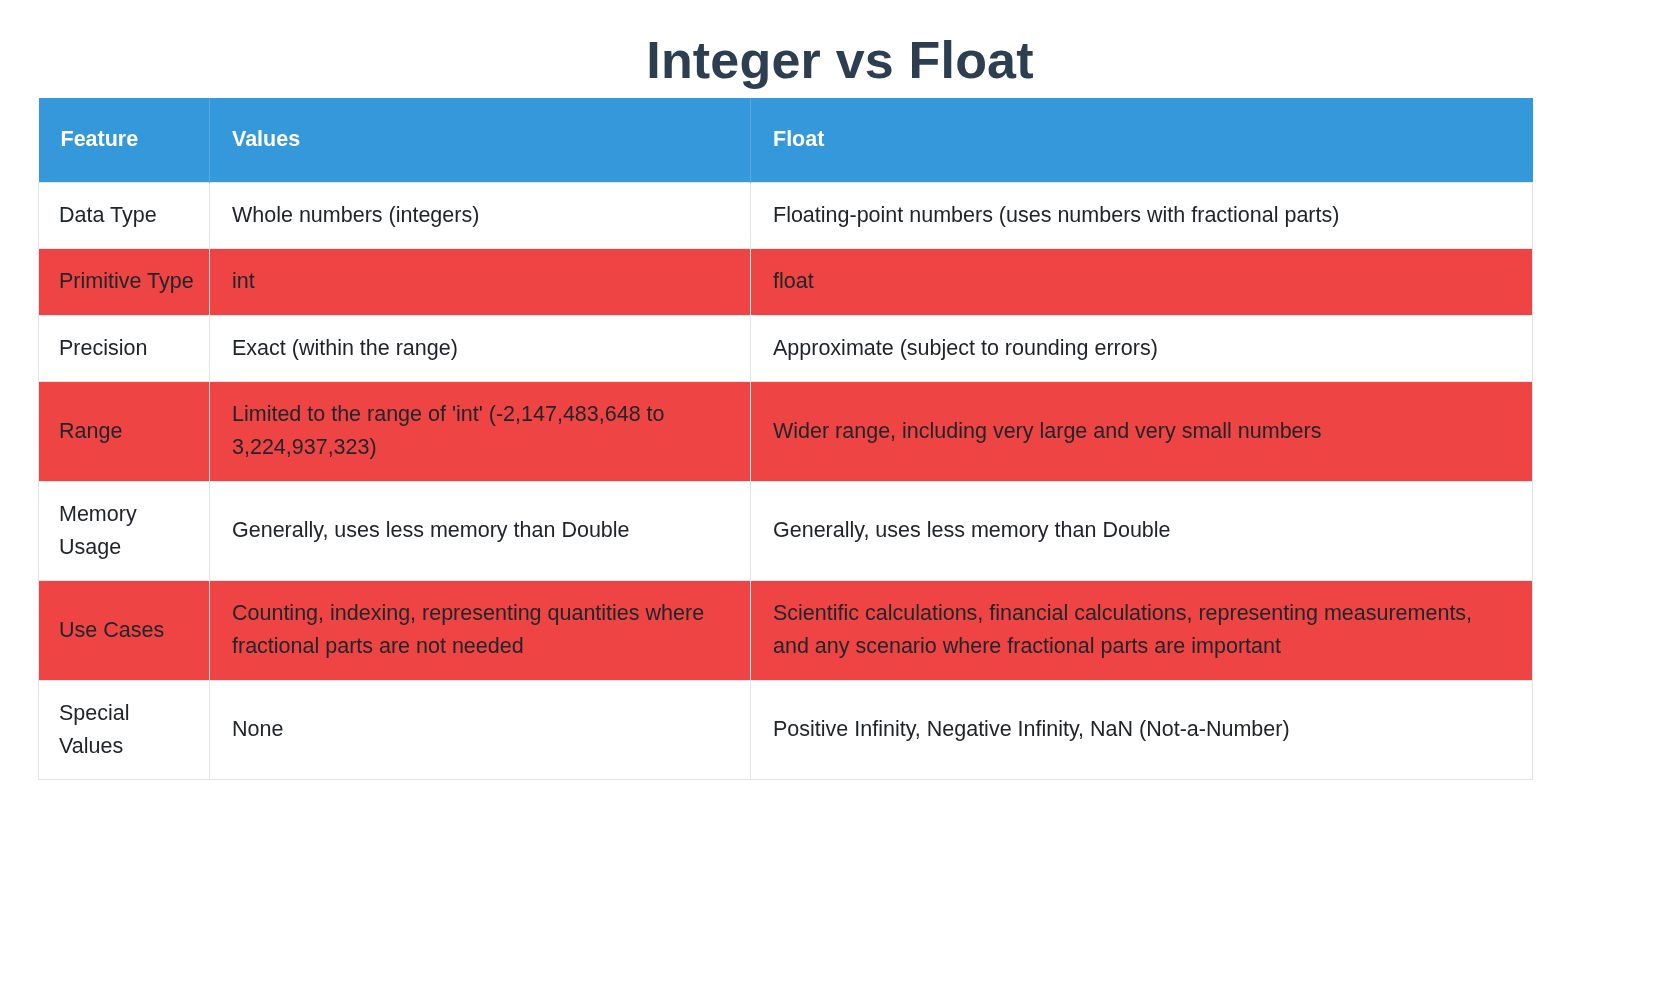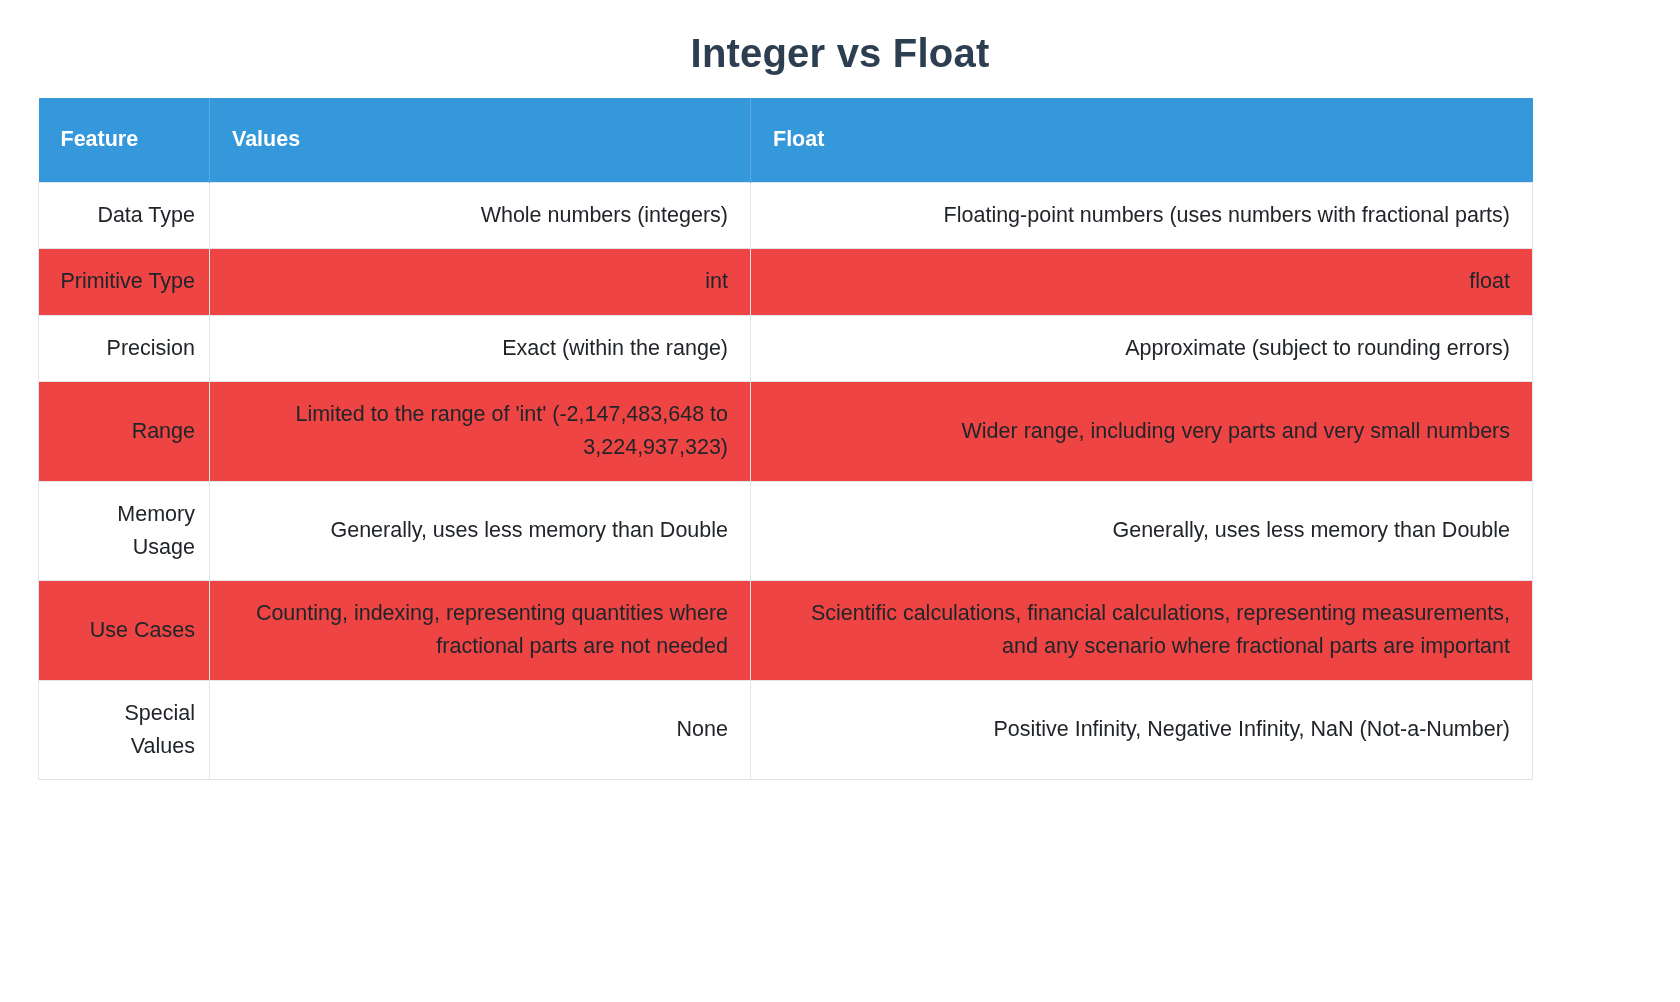--- a/index.html
+++ b/index.html
@@ -17,21 +17,21 @@
   .page {
     width: 1680px;
     height: 1002px;
     box-sizing: border-box;
     position: relative;
     background: #ffffff;
     overflow: hidden;
   }
   .page-title {
     text-align: center;
-    font-size: 40px;
+    font-size: 52px;
     font-weight: bold;
     color: #2c3e50;
     letter-spacing: 0.2px;
     margin: 0;
     padding-top: 29px;
     line-height: 1.2;
   }
   .table-wrap {
     position: absolute;
     left: 38px;
@@ -65,21 +65,20 @@
   table.cmp thead th:last-child { border-right: none; }
 
   table.cmp tbody td {
     padding: 16px 22px 16px 22px;
     vertical-align: middle;
     border: 1px solid #e3e6e8;
     line-height: 1.55;
     box-sizing: border-box;
     color: #212529;
     font-size: 21.5px;
-    text-align: right;
   }
   table.cmp tbody tr.row-odd td { background: #ffffff; }
   table.cmp tbody tr.row-even td { background: #ef4444; }
 
   table.cmp tbody td.cell-feature {
     padding-left: 20px;
     padding-right: 14px;
   }
   table.cmp tbody tr td:first-child { border-left: 1px solid #e3e6e8; }
   table.cmp tbody tr td:last-child  { border-right: 1px solid #e3e6e8; }
@@ -118,21 +117,21 @@
           <td>float</td>
         </tr>
         <tr class="row-odd">
           <td class="cell-feature">Precision</td>
           <td>Exact (within the range)</td>
           <td>Approximate (subject to rounding errors)</td>
         </tr>
         <tr class="row-even">
           <td class="cell-feature">Range</td>
           <td>Limited to the range of 'int' (-2,147,483,648 to 3,224,937,323)</td>
-          <td>Wider range, including very parts and very small numbers</td>
+          <td>Wider range, including very large and very small numbers</td>
         </tr>
         <tr class="row-odd">
           <td class="cell-feature">Memory Usage</td>
           <td>Generally, uses less memory than Double</td>
           <td>Generally, uses less memory than Double</td>
         </tr>
         <tr class="row-even">
           <td class="cell-feature">Use Cases</td>
           <td>Counting, indexing, representing quantities where fractional parts are not needed</td>
           <td>Scientific calculations, financial calculations, representing measurements, and any scenario where fractional parts are important</td>

